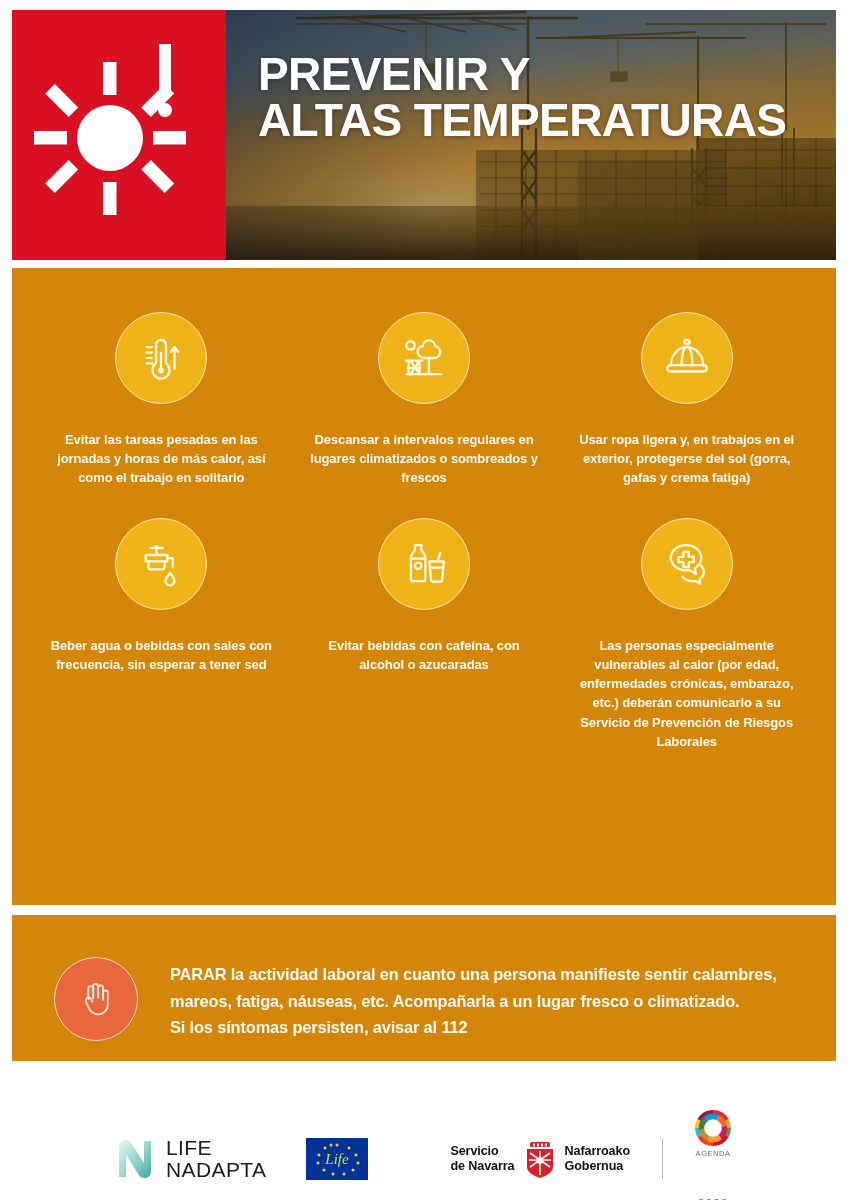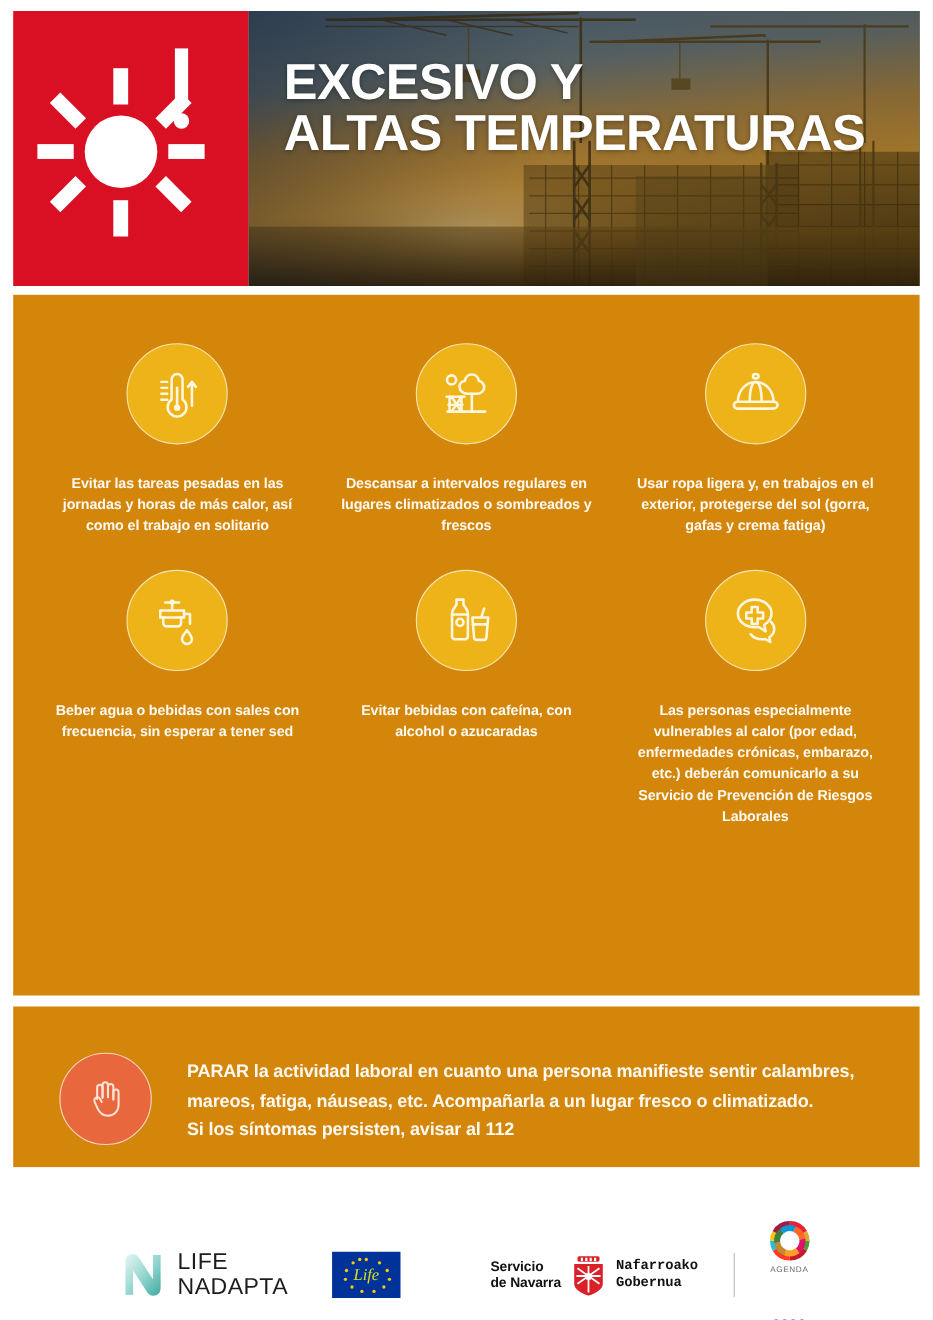--- a/index.html
+++ b/index.html
@@ -116,21 +116,21 @@
     width: 62px; height: 42px; background:#003399; position: relative;
     margin-right: 64px;
   }
   .eu-flag svg { position:absolute; inset:0; width:62px; height:42px; }
 
   .gov-logo { display:flex; align-items:center; gap: 9px; }
   .gov-txt {
     font-size: 12.6px; font-weight: 700; color:#111; line-height: 1.22;
     letter-spacing: -.1px;
   }
-  .gov-txt.right { text-align:left;font-family:Liberation Mono, monospace; }
+  .gov-txt.right { text-align:left; }
   .gov-shield { width: 32px; height: 38px; }
   .sdg-sep { width:1px; height: 40px; background:#bbb; margin: 0 12px 0 14px; }
   .sdg { display:flex; flex-direction:column; align-items:center; }
   .sdg-wheel { width: 40px; height: 40px; }
   .sdg-cap { font-size: 7.4px; color:#6b6b6b; letter-spacing:.6px; margin-top:1px; }
   .sdg-year { font-size: 12.6px; letter-spacing: .8px; font-weight:700; color:#8b5cf6;margin-top:39px; }
 </style>
 </head>
 <body>
 
@@ -221,21 +221,21 @@
             <rect x="385" y="62" width="16" height="9" fill="#6b5420"></rect>
         </g>
 
         <rect x="0" y="196" width="610" height="54" fill="url(#ground)"></rect>
         <rect x="352" y="150" width="120" height="100" fill="#5b4a1a" opacity=".35"></rect>
       </svg>
       <div class="banner-overlay"></div>
 
       <div class="banner-text">
         <div class="banner-title">
-          <span class="l1">EXCESIVO Y</span>
+          <span class="l1">PREVENIR Y</span>
           <span class="l2">ALTAS TEMPERATURAS</span>
         </div>
       </div>
     </div>
   </div>
 
   <div class="tips-panel">
     <div class="tips-grid">
 
       <div class="tip">

